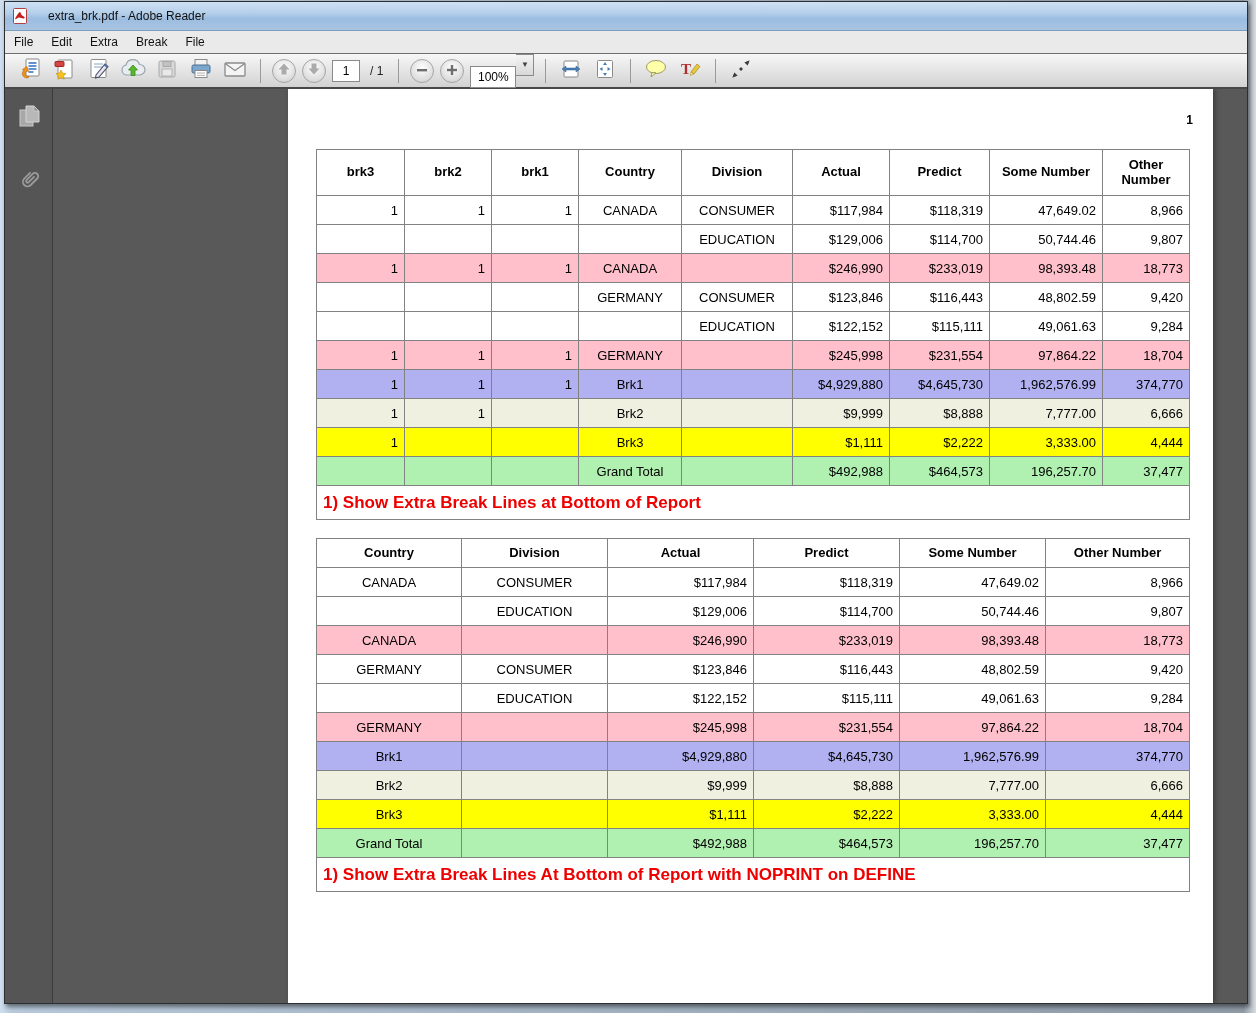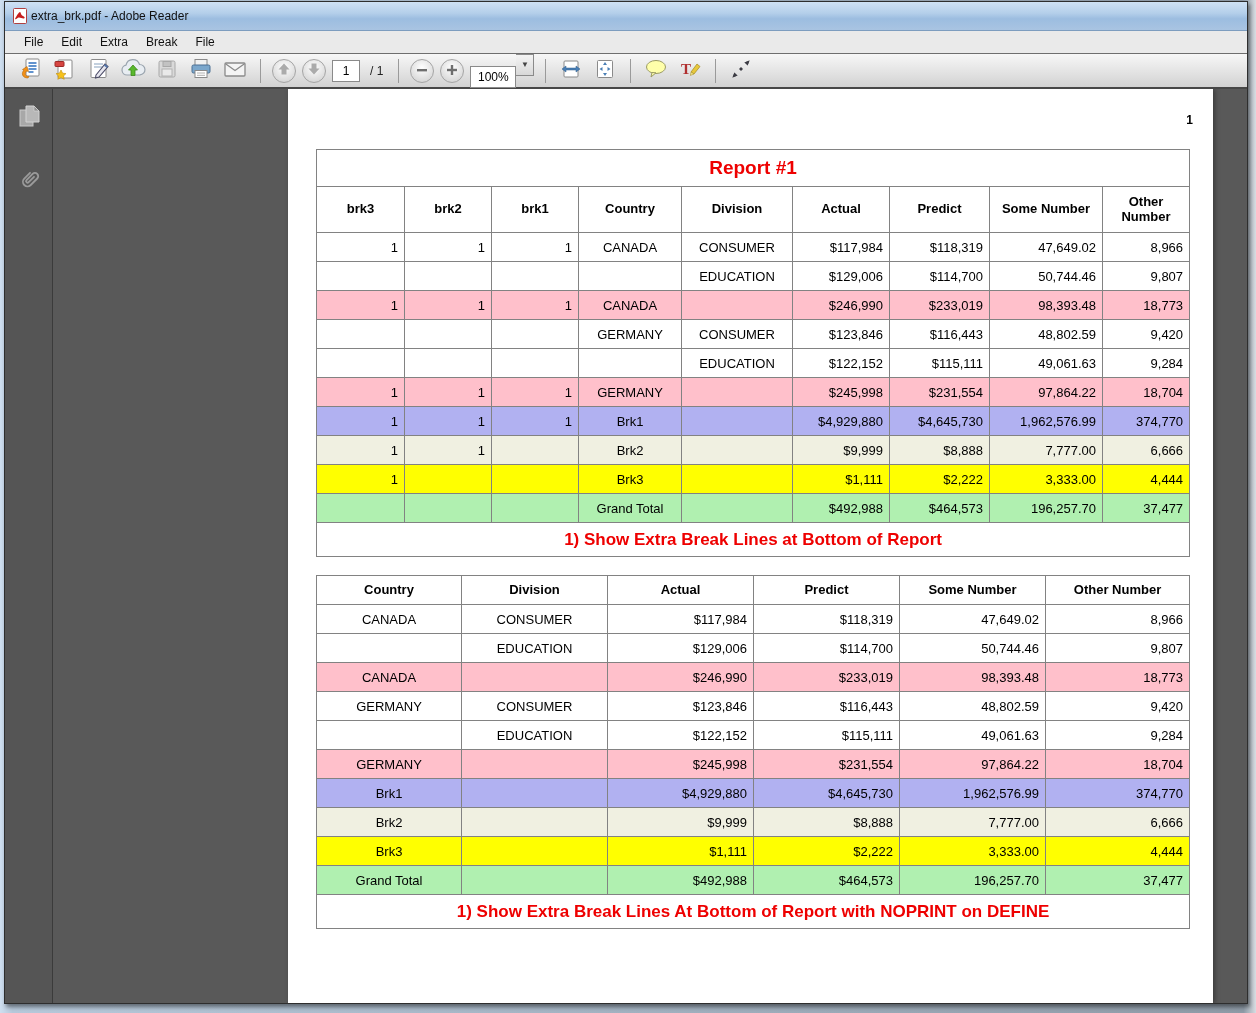--- a/index.html
+++ b/index.html
@@ -13,29 +13,29 @@
     border: 1px solid #2e2e2e;
     display: flex; flex-direction: column;
     box-shadow: 2px 3px 4px rgba(0,0,0,0.45);
     background: #595959;
   }
   
   .titlebar {
     height: 29px; flex: 0 0 29px;
     background: linear-gradient(180deg, #cfe1f4 0%, #b4cfea 40%, #9cbde0 60%, #a9c4e2 100%);
     border-bottom: 1px solid #7d9dbf;
-    display: flex; align-items: center; padding-left: 7px; gap: 3px;
+    display: flex; align-items: center; padding-left: 7px; gap: 20px;
   }
   .titlebar .apptitle { font-size: 12px; color: #111; }
   .pdfico { width: 16px; height: 16px; display: inline-block; }
   
   .menubar {
     height: 23px; flex: 0 0 23px; background: #eaeaea;
     border-bottom: 1px solid #6e6e6e;
-    display: flex; align-items: center; padding-left: 10px;
+    display: flex; align-items: center; 
   }
   .menu-item { font-size: 12px; color: #111; padding: 3px 9px; cursor: default; }
   
   .toolbar {
     height: 35px; flex: 0 0 35px;
     background: linear-gradient(180deg, #f7f7f7 0%, #e3e3e3 55%, #d2d2d2 100%);
     border-bottom: 2px solid #474747;
     display: flex; align-items: center; padding-left: 12px; gap: 6px;
   }
   .tb-btn {
@@ -89,21 +89,21 @@
     padding: 2px 6px; height: 29px;
   }
   tr.title-row td {
     height: 37px; text-align: center; font-weight: bold; font-size: 19px;
     color: #ee0000; background: #fff;
   }
   tr.header-row th { text-align: center; font-weight: bold; background: #fff; line-height: 1.15; }
   #report1-table tr.header-row th { height: 46px; }
   #report2-table tr.header-row th { height: 29px; }
   tr.footer-row td {
-    height: 34px; text-align: center; font-weight: bold; font-size: 17px;
+    height: 34px; font-weight: bold; font-size: 17px;
     color: #ee0000; background: #fff;
   }
   td.al-l { text-align: center; }
   td.al-r { text-align: right; }
   tr.row-plain  td { background: #ffffff; }
   tr.row-pink   td { background: #ffc0cb; }
   tr.row-purple td { background: #b1b1f1; }
   tr.row-beige  td { background: #f0f0e1; }
   tr.row-yellow td { background: #ffff00; }
   tr.row-green  td { background: #b0f0b0; }
@@ -339,23 +339,20 @@
               <col style="width:87px">
               <col style="width:87px">
             <col style="width:103px">
               <col style="width:111px">
               <col style="width:97px">
             <col style="width:100px">
               <col style="width:113px">
               <col style="width:87px">
           </colgroup>
           <tbody>
-              <tr class="title-row">
-                <td colspan="9">Report #1</td>
-              </tr>
               <tr class="header-row">
                 <th>brk3</th>
                 <th>brk2</th>
                 <th>brk1</th>
                 <th>Country</th>
                 <th>Division</th>
                 <th>Actual</th>
                 <th>Predict</th>
                 <th>Some Number</th>
                 <th>Other Number</th>

